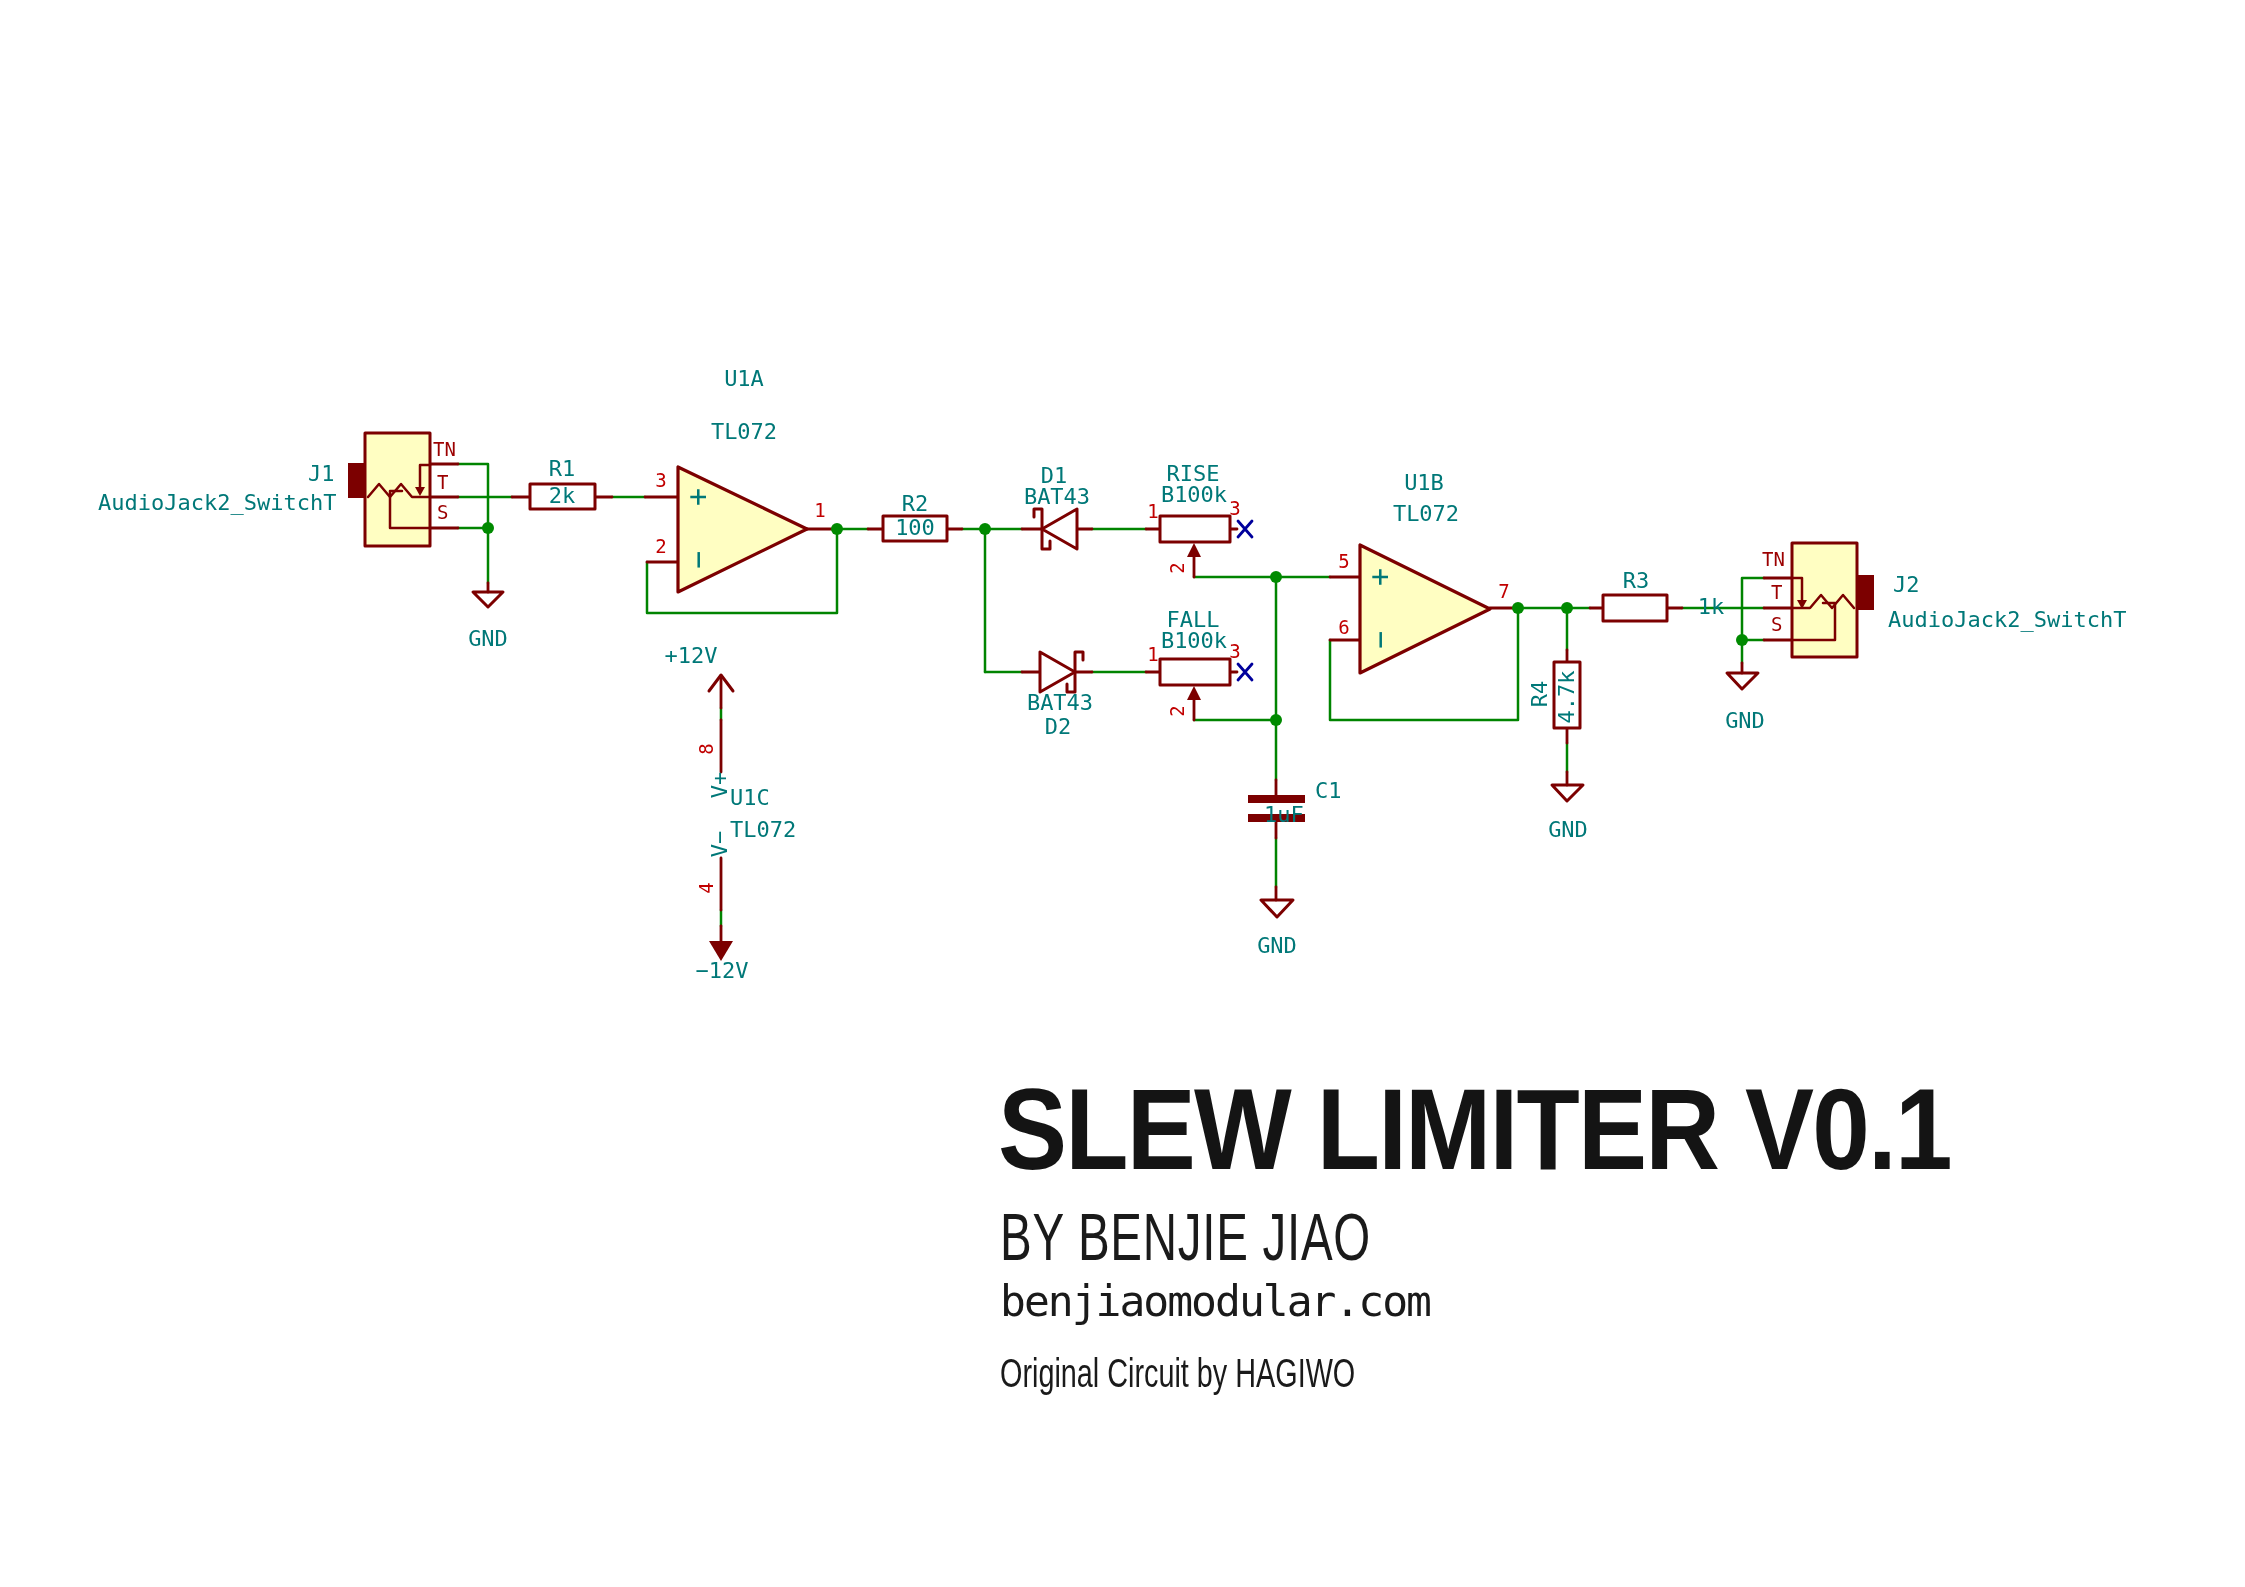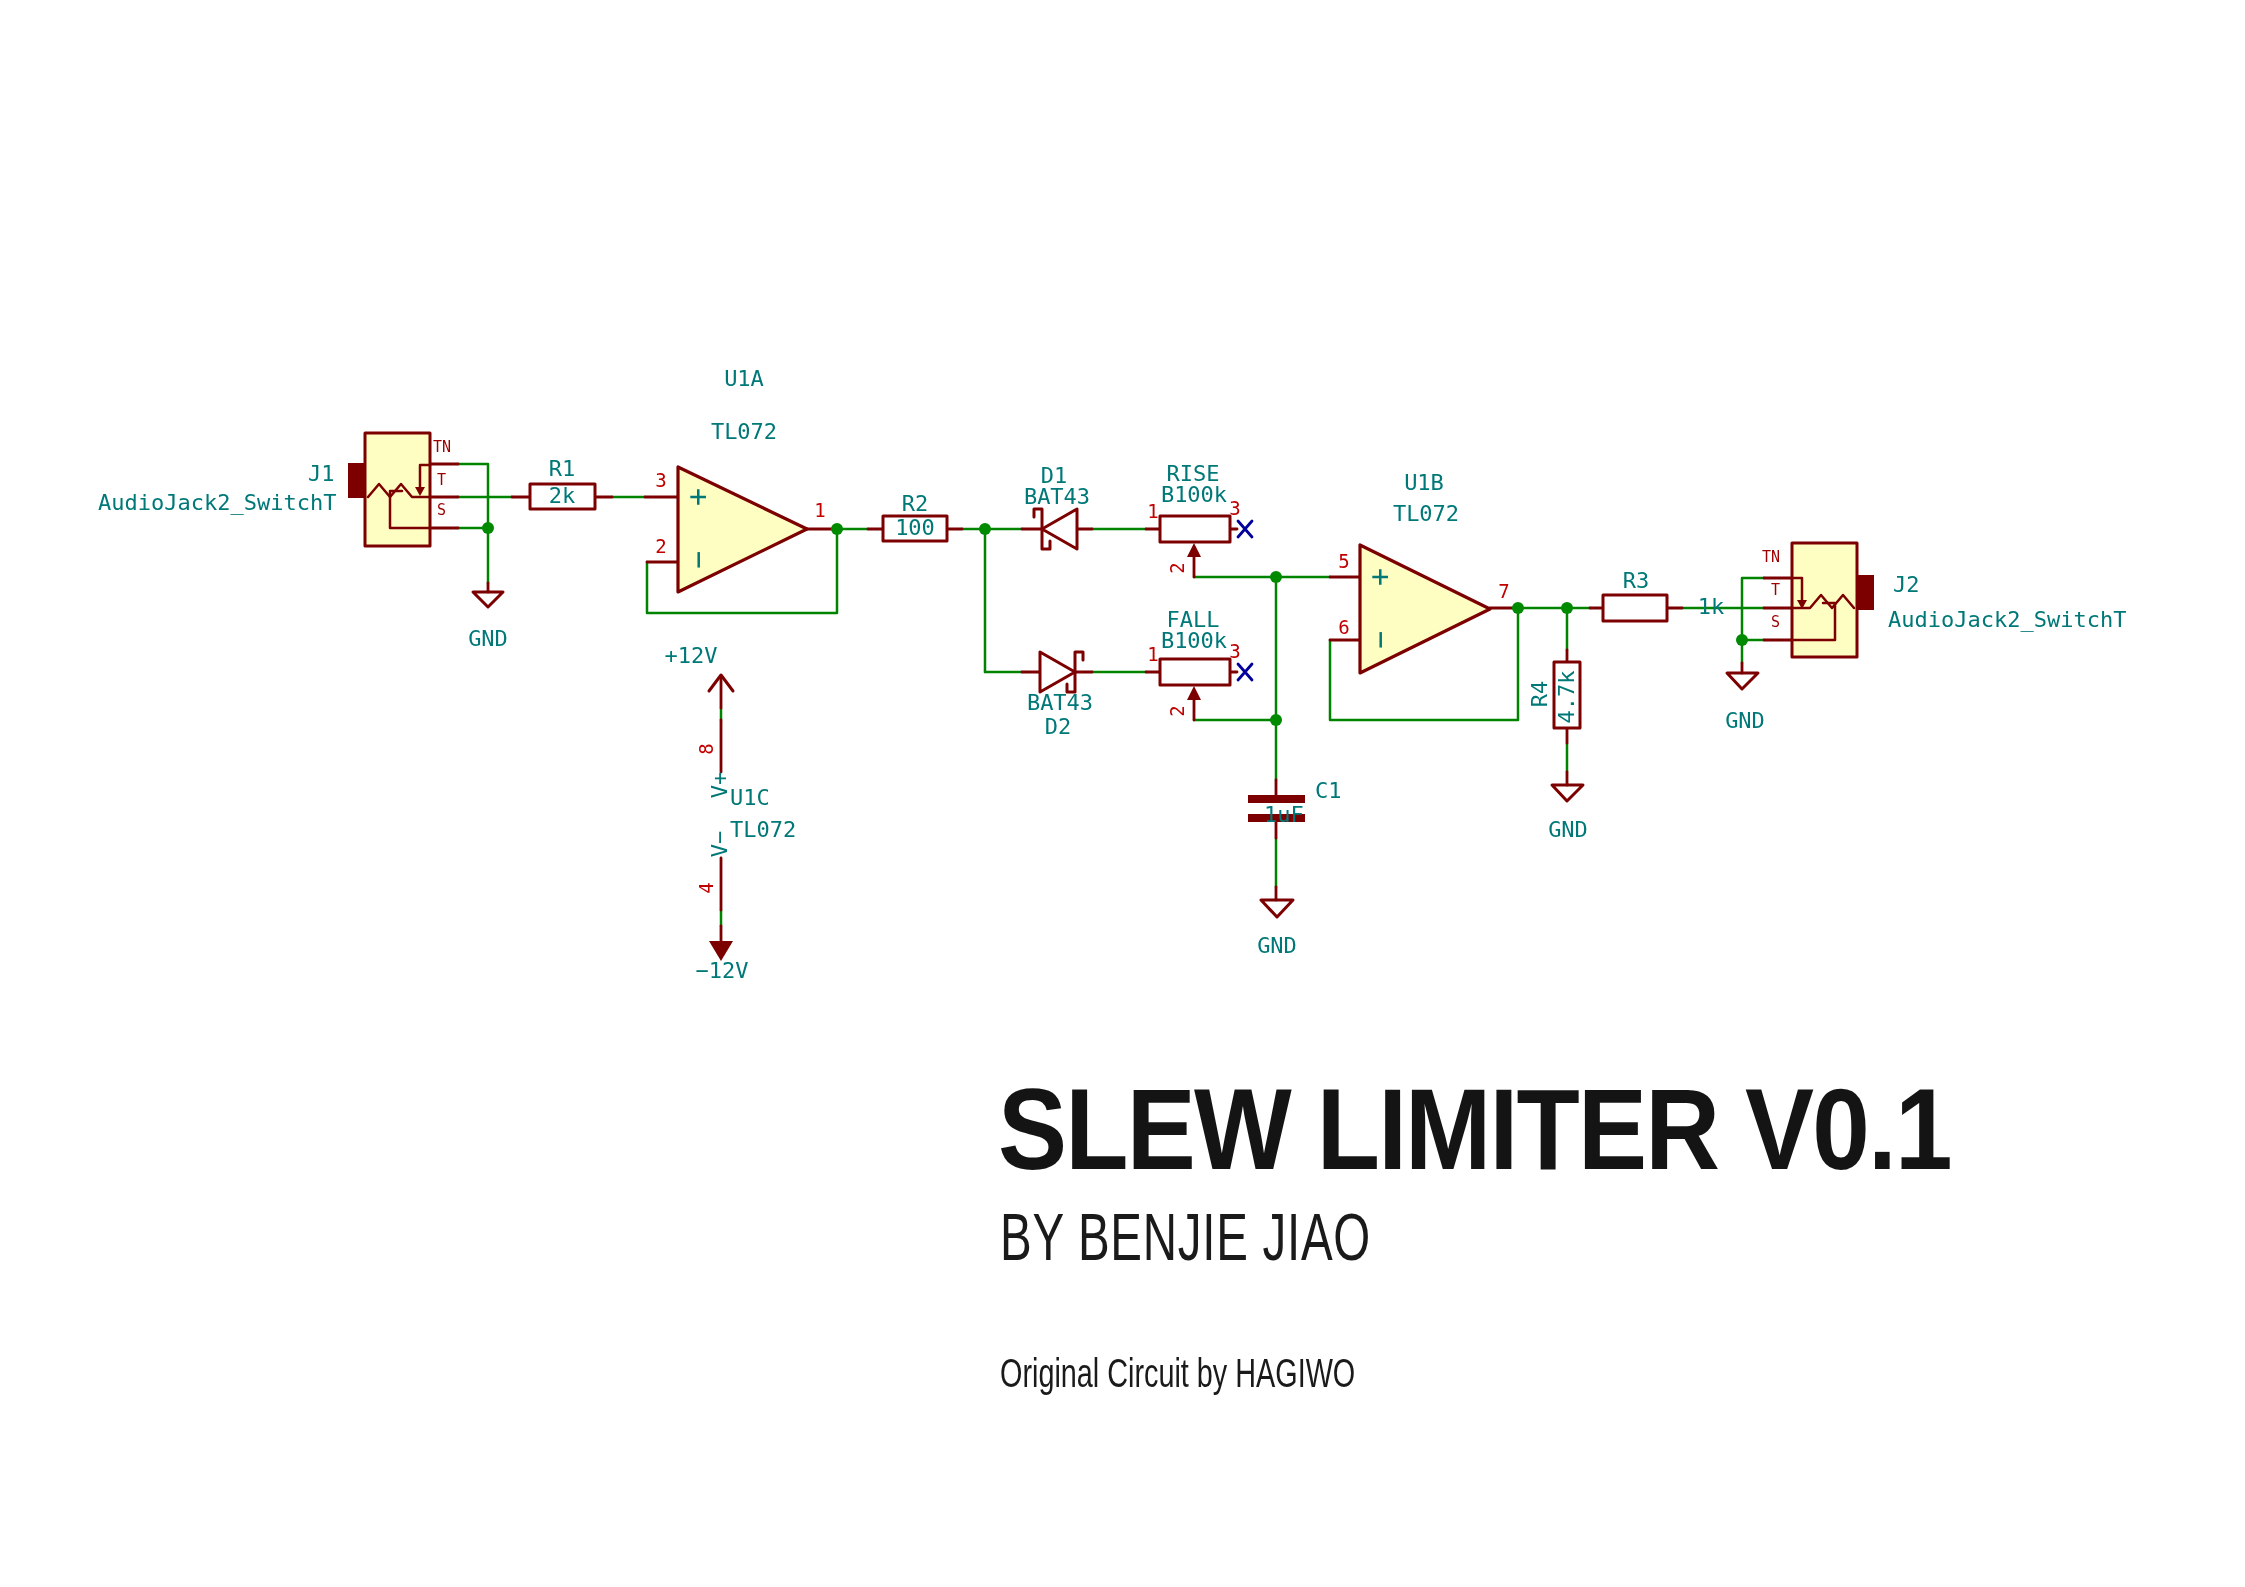--- a/index.html
+++ b/index.html
@@ -1,21 +1,21 @@
 <!DOCTYPE html>
 <html><head>
 <meta charset="utf-8">
 <style>
   html,body{margin:0;padding:0;background:#ffffff;}
   #sheet{position:relative;width:2245px;height:1587px;background:#fff;overflow:hidden;
          font-family:"DejaVu Sans Mono",monospace;}
   #wires{position:absolute;left:0;top:0;}
   .t{position:absolute;white-space:pre;line-height:1;}
   .lbl{font-size:22px;color:#007878;}
-  .pname{font-size:15px;color:#9c0000;}
+  .pname{font-size:19px;color:#9c0000;}
   .pnum{font-size:19px;color:#c10000;}
   .sign{font-size:30px;color:#007878;}
   .ctr{transform:translateX(-50%);}
   .vrot{transform:translate(-50%,-50%) rotate(-90deg);}
   .title1{font-family:"Liberation Sans",sans-serif;font-weight:700;font-size:115px;
           color:#141414;transform:scaleX(.9);transform-origin:0 0;letter-spacing:-2px;}
   .title2{font-family:"Liberation Sans",sans-serif;font-weight:400;font-size:66px;
           color:#1a1a1a;transform:scaleX(.72);transform-origin:0 0;letter-spacing:1px;}
   .title3{font-family:"DejaVu Sans Mono",monospace;font-size:43px;color:#1a1a1a;letter-spacing:-2px;}
   .title4{font-family:"Liberation Sans",sans-serif;font-size:40px;color:#1a1a1a;
@@ -202,15 +202,16 @@
 
   <span class="t lbl" style="left:1893px;top:574px">J2</span>
   <span class="t lbl" style="left:1888px;top:609px">AudioJack2_SwitchT</span>
   <span class="t pname" style="left:1762px;top:550px">TN</span>
   <span class="t pname" style="left:1771px;top:583px">T</span>
   <span class="t pname" style="left:1771px;top:615px">S</span>
   <span class="t lbl ctr" style="left:1745px;top:710px">GND</span>
 
   <div class="t title1" style="left:998px;top:1072px">SLEW LIMITER V0.1</div>
   <div class="t title2" style="left:1000px;top:1204px">BY BENJIE JIAO</div>
+  <div class="t title3" style="left:1000px;top:1280px">benjiaomodular.com</div>
   <div class="t title4" style="left:1000px;top:1353px">Original Circuit by HAGIWO</div>
 
 </div>
 
 </body></html>

